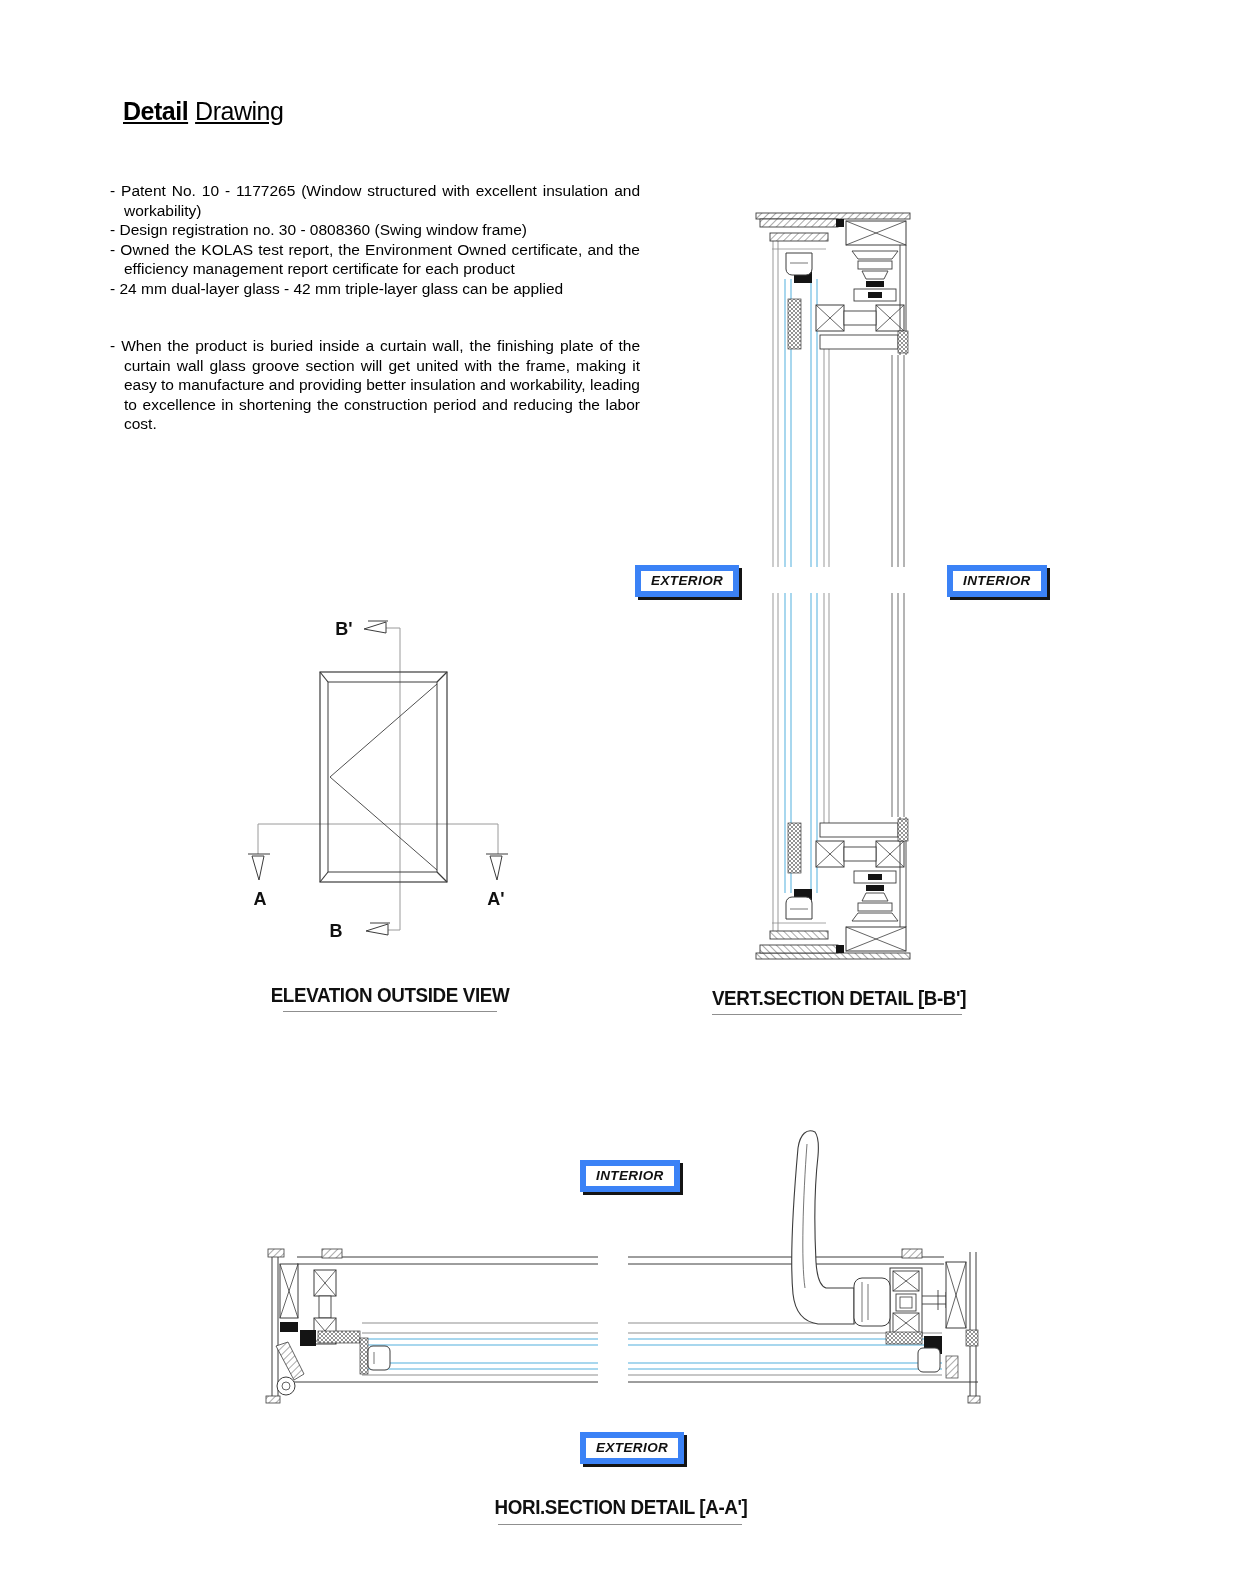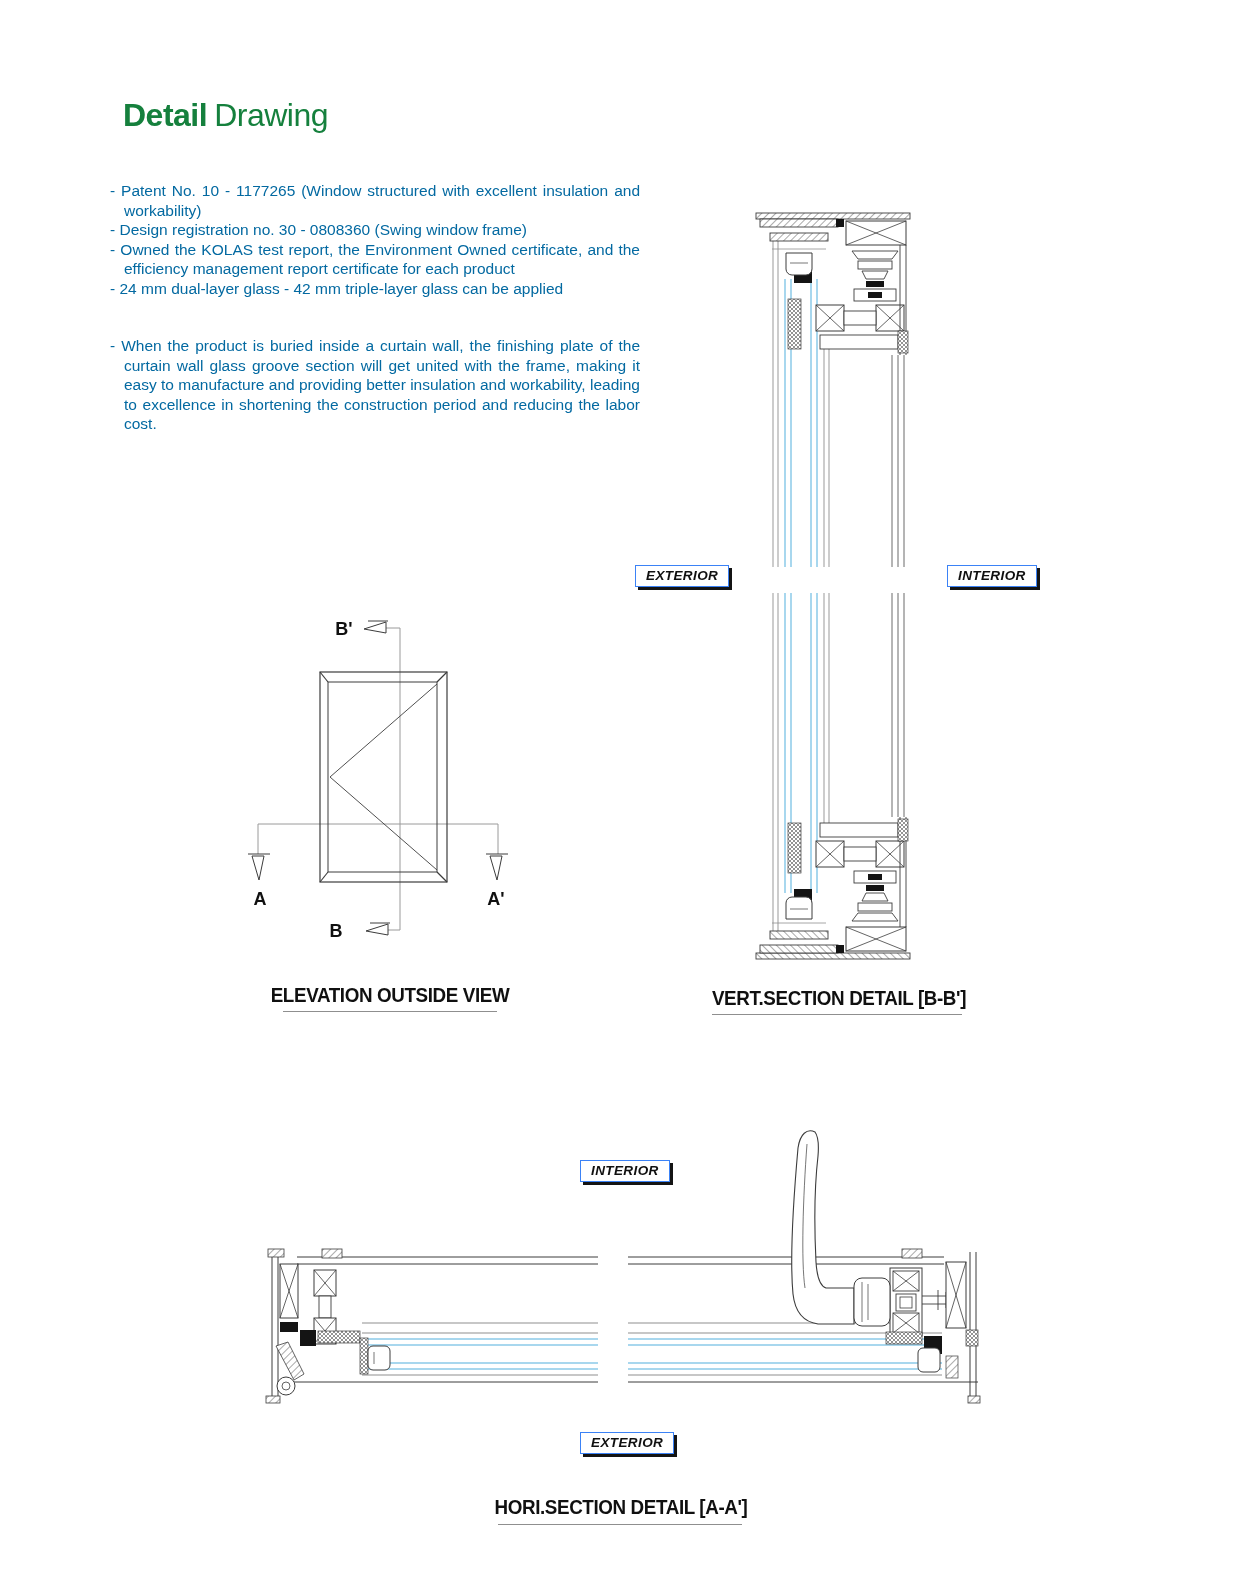--- a/index.html
+++ b/index.html
@@ -1,27 +1,27 @@
 <!DOCTYPE html>
 <html><head>
 <meta charset="utf-8">
 <style>
   html,body{margin:0;padding:0;background:#e8e8e8;}
   .page{position:relative;width:1248px;height:1588px;background:#ffffff;margin:0 auto;
         font-family:"Liberation Sans",sans-serif;overflow:hidden;}
-  .title{position:absolute;left:123px;top:97px;font-size:32px;letter-spacing:-0.5px;color:#15803d;}
+  .title{position:absolute;left:123px;top:97px;font-size:25px;letter-spacing:-0.5px;color:#000000;text-decoration:underline;}
   .title .b{font-weight:700;}
   .title .r{font-weight:400;margin-left:7px;}
-  .textcol{position:absolute;left:110px;width:530px;color:#0369a1;font-size:15.5px;line-height:19.5px;text-align:justify;}
+  .textcol{position:absolute;left:110px;width:530px;color:#000000;font-size:15.5px;line-height:19.5px;text-align:justify;}
   .textcol .bullet{padding-left:14px;text-indent:-14px;margin:0;}
   .textcol .bullet::before{content:"- ";}
   .caption{position:absolute;transform:translateX(-50%) scaleX(0.94);transform-origin:center top;
            font-weight:700;font-size:20px;letter-spacing:-0.4px;color:#101010;white-space:nowrap;}
   .rule{position:absolute;height:1px;background:#8f8f8f;}
-  .tag{position:absolute;background:#fff;border:1px solid #3b82f6;box-shadow:3px 3px 0 0 #141414;
+  .tag{position:absolute;background:#fff;border:6px solid #3b82f6;box-shadow:3px 3px 0 0 #141414;
        font-weight:700;font-style:italic;font-size:13.5px;letter-spacing:0.4px;color:#101010;
        padding:2px 10px 3px;white-space:nowrap;}
   svg{position:absolute;overflow:visible;}
   svg text{font-family:"Liberation Sans",sans-serif;font-weight:700;}
 </style>
 </head>
 <body>
 
 <div class="page">
 

